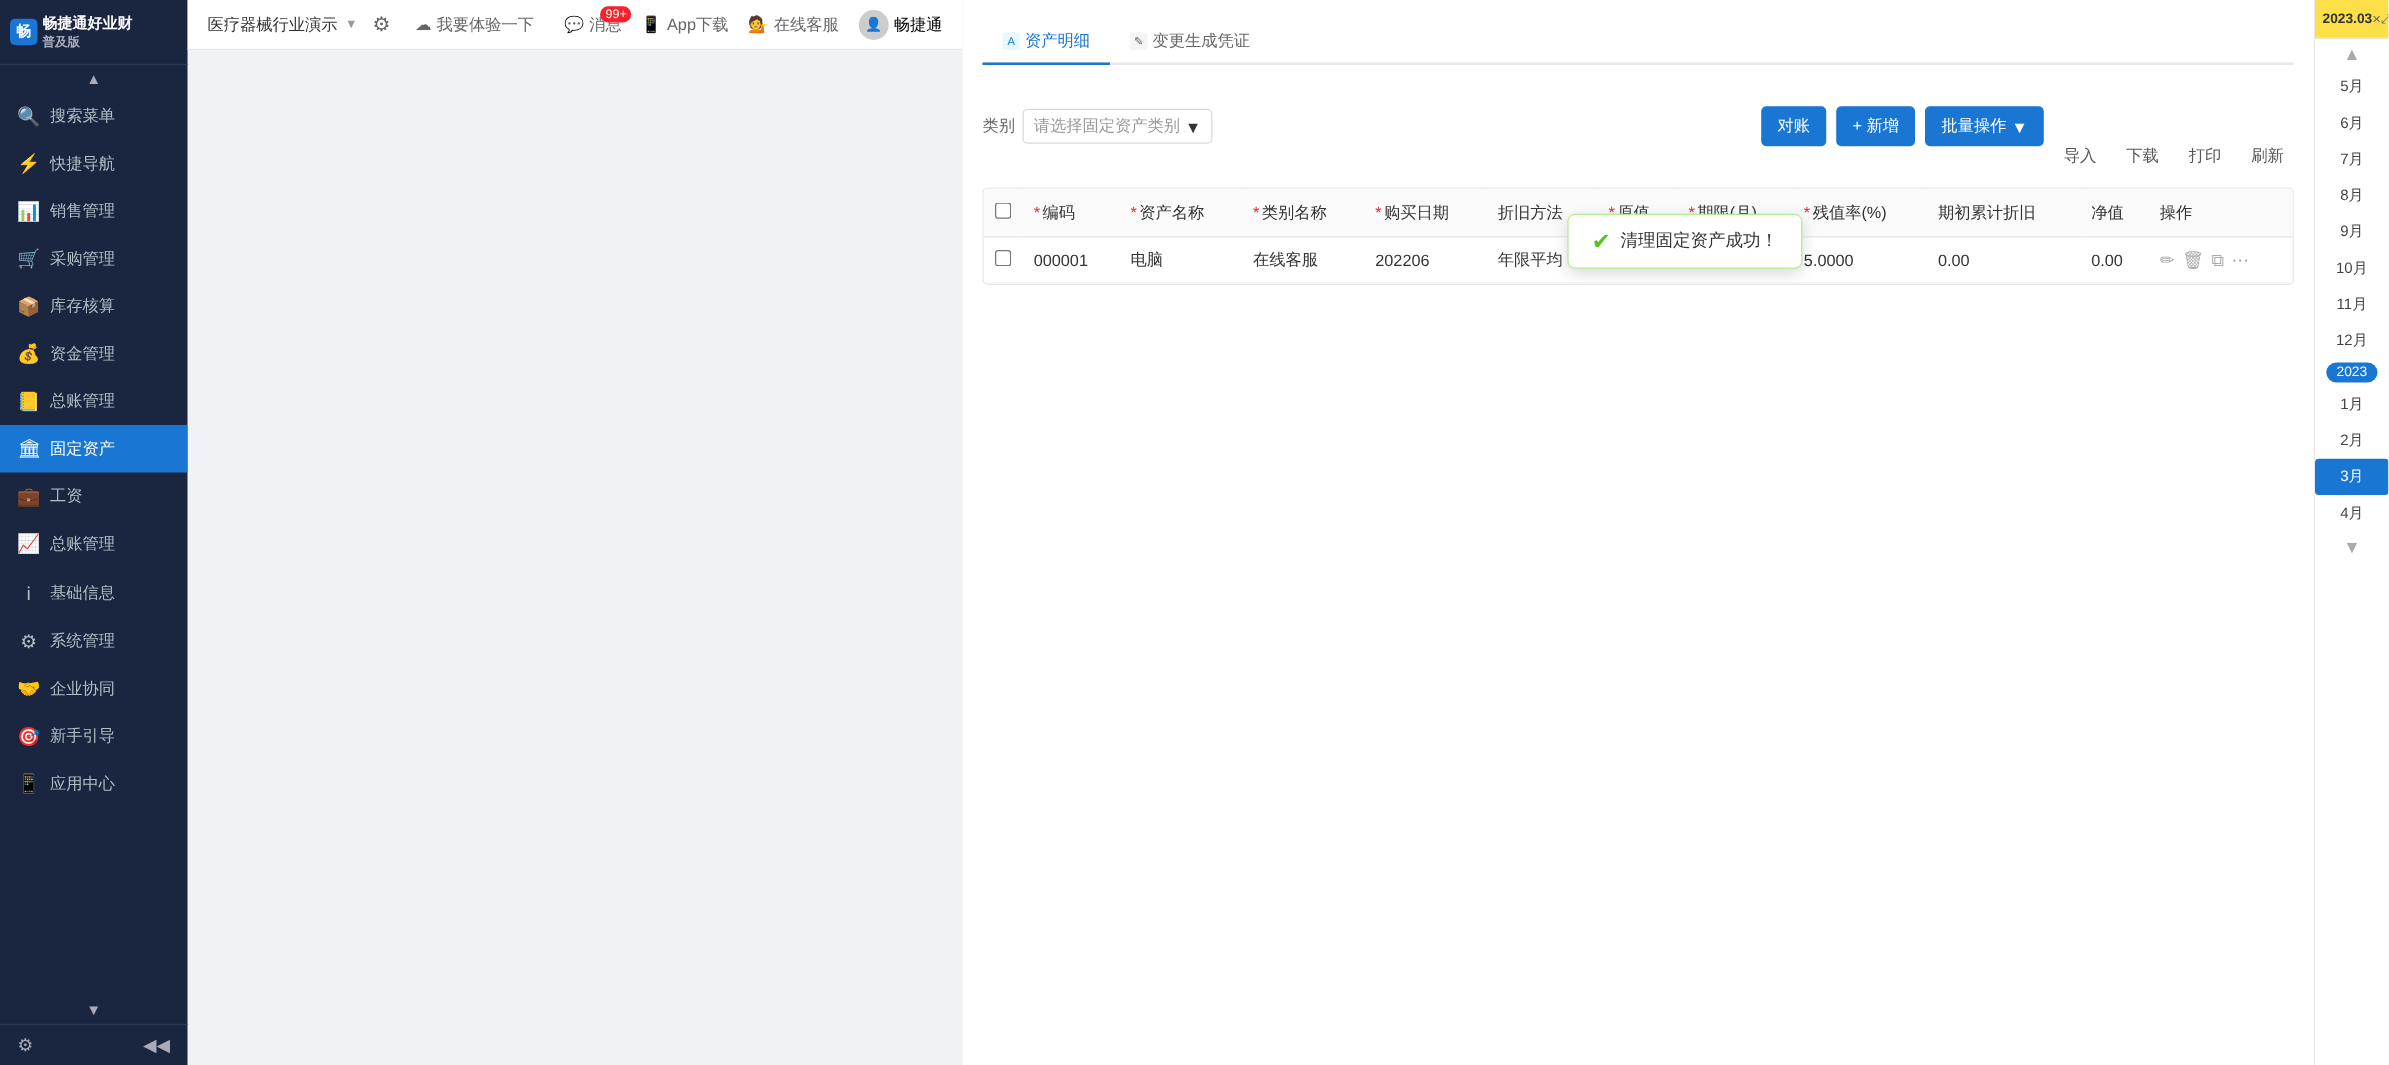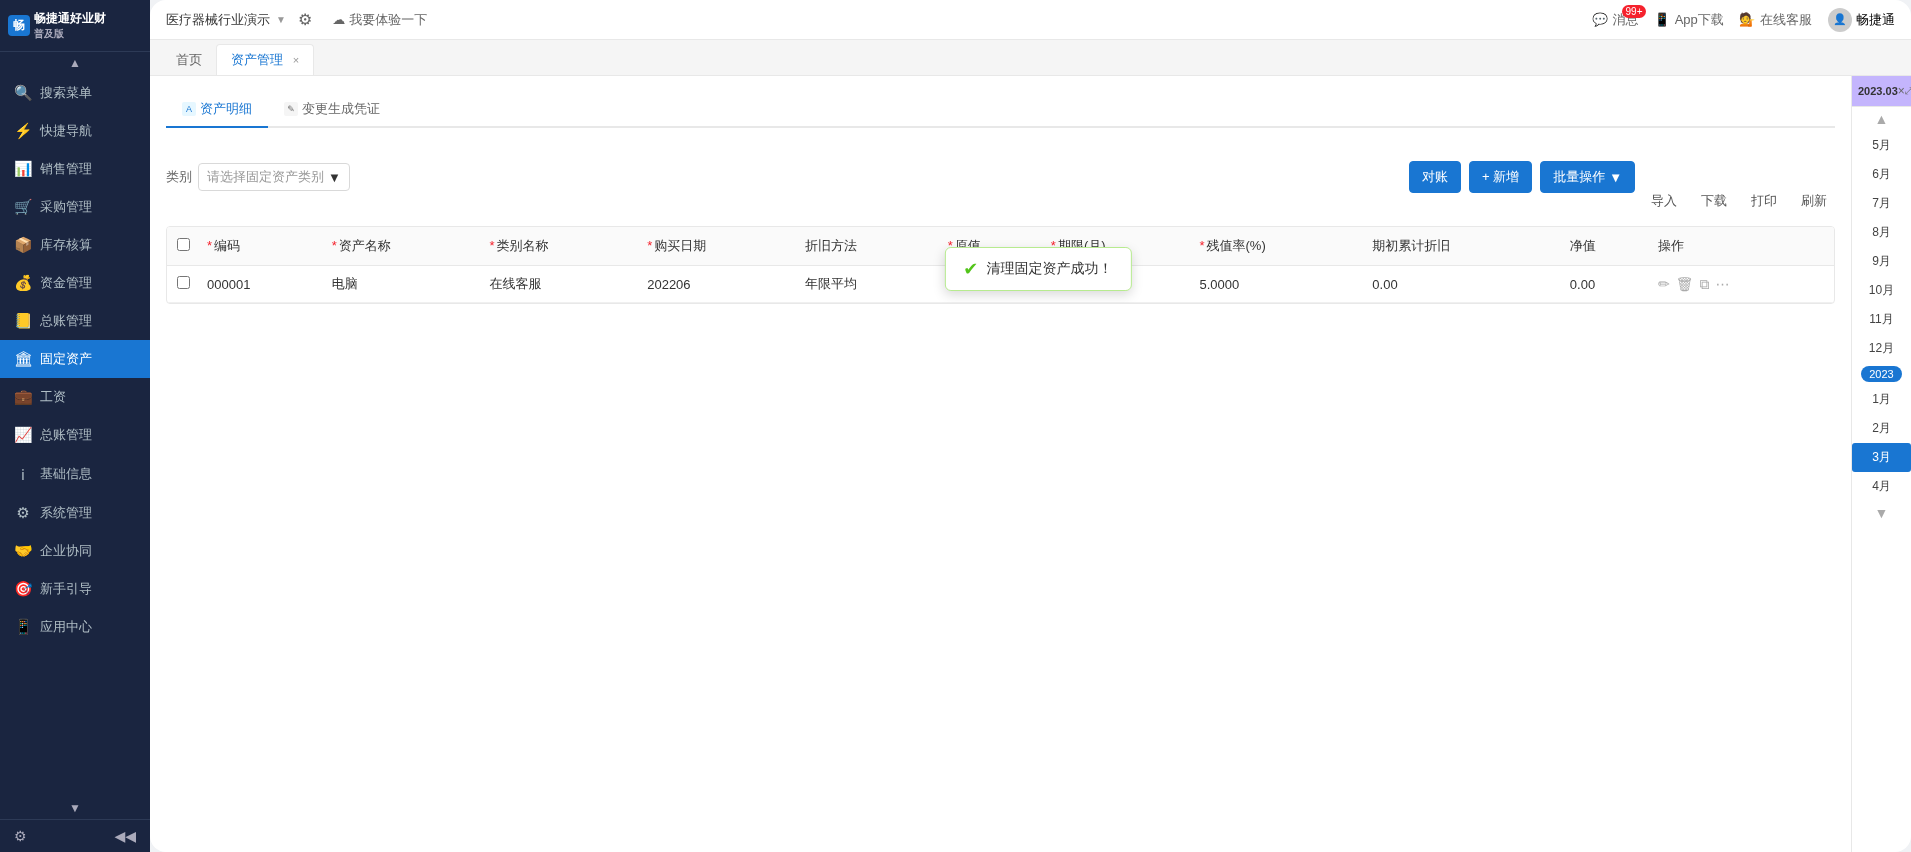--- a/index.html
+++ b/index.html
@@ -13,21 +13,21 @@
     .sidebar-scroll-btn { color: #aab; cursor: pointer; font-size: 12px; background: none; border: none; }
     .sidebar-items { flex: 1; overflow: hidden; }
     .sidebar-item { display: flex; align-items: center; gap: 8px; padding: 10px 14px; color: #b0bec5; cursor: pointer; font-size: 13px; }
     .sidebar-item.active { background: #1976d2; color: #fff; }
     .sidebar-item-icon { font-size: 15px; width: 18px; text-align: center; }
     .sidebar-bottom { border-top: 1px solid #2d3a56; padding: 8px 0; display: flex; align-items: center; justify-content: space-between; padding: 8px 14px; }
     .sidebar-settings { color: #aab; cursor: pointer; font-size: 14px; }
     .sidebar-collapse { color: #aab; cursor: pointer; font-size: 14px; }
 
     
-    .main { flex: 1; display: flex; flex-direction: column; height: 100%; overflow: hidden; border-radius: 16px; }
+    .main { flex: 1; display: flex; flex-direction: row; height: 100%; overflow: hidden; }
 
     
     .topbar { background: #fff; height: 40px; display: flex; align-items: center; padding: 0 16px; border-bottom: 1px solid #e8e8e8; gap: 12px; }
     .topbar-company { display: flex; align-items: center; gap: 6px; font-size: 13px; color: #333; cursor: pointer; }
     .topbar-company-arrow { color: #999; font-size: 10px; }
     .topbar-settings { color: #666; cursor: pointer; font-size: 16px; }
     .topbar-experience { display: flex; align-items: center; gap: 4px; color: #666; font-size: 13px; cursor: pointer; margin-left: 8px; }
     .topbar-spacer { flex: 1; }
     .topbar-right { display: flex; align-items: center; gap: 16px; }
     .topbar-btn { display: flex; align-items: center; gap: 4px; color: #666; font-size: 13px; cursor: pointer; position: relative; }
@@ -83,21 +83,21 @@
     
     .action-icons { display: flex; gap: 6px; }
     .action-icon { color: #aaa; cursor: pointer; font-size: 14px; }
 
     
     .pagination { display: flex; align-items: center; gap: 8px; padding: 10px 0 0 0; font-size: 13px; color: #666; }
     .page-size-select { border: 1px solid #d9d9d9; border-radius: 4px; padding: 2px 6px; font-size: 13px; }
 
     
     .calendar-panel { width: 60px; background: #fff; border-left: 1px solid #e8e8e8; display: flex; flex-direction: column; overflow: hidden; }
-    .calendar-header { display: flex; align-items: center; justify-content: space-between; padding: 8px 6px; border-bottom: 1px solid #e8e8e8; background: #c4b5fd; }
+    .calendar-header { display: flex; align-items: center; justify-content: space-between; padding: 8px 6px; border-bottom: 1px solid #e8e8e8; background: #fde047; }
     .calendar-items { flex: 1; overflow-y: auto; }
     .cal-month { font-size: 12px; color: #444; text-align: center; padding: 6px 4px; cursor: pointer; border-radius: 3px; }
     .cal-month.current-month { background: #1976d2; color: #ffffff; border-radius: 3px; }
     .cal-nav { display: flex; justify-content: center; padding: 4px; color: #aaa; font-size: 14px; cursor: pointer; }
     .cal-year-badge { background: #1976d2; color: #fff; border-radius: 10px; padding: 2px 8px; font-size: 11px; margin: 3px auto; display: block; text-align: center; width: fit-content; }
   </style>
 </head>
 <body>
 
 <div class="sidebar">
@@ -213,29 +213,20 @@
       </div>
       <div class="topbar-user">
         <div class="topbar-avatar">
           <span>👤</span>
         </div>
         <span>畅捷通</span>
       </div>
     </div>
   </div>
 
-  <div class="tabbar">
-    <div class="tab tab-home">
-      <span>首页</span>
-    </div>
-    <div class="tab active">
-      <span>资产管理</span>
-      <span class="tab-close">×</span>
-    </div>
-  </div>
 
   <div class="content">
     <div class="main-content" style="position:relative;">
 
       <div class="subtabs">
         <div class="subtab active">
           <span class="subtab-icon" style="background:#e6f7ff;color:#1976d2;font-size:9px;">A</span>
           <span>资产明细</span>
         </div>
         <div class="subtab">

